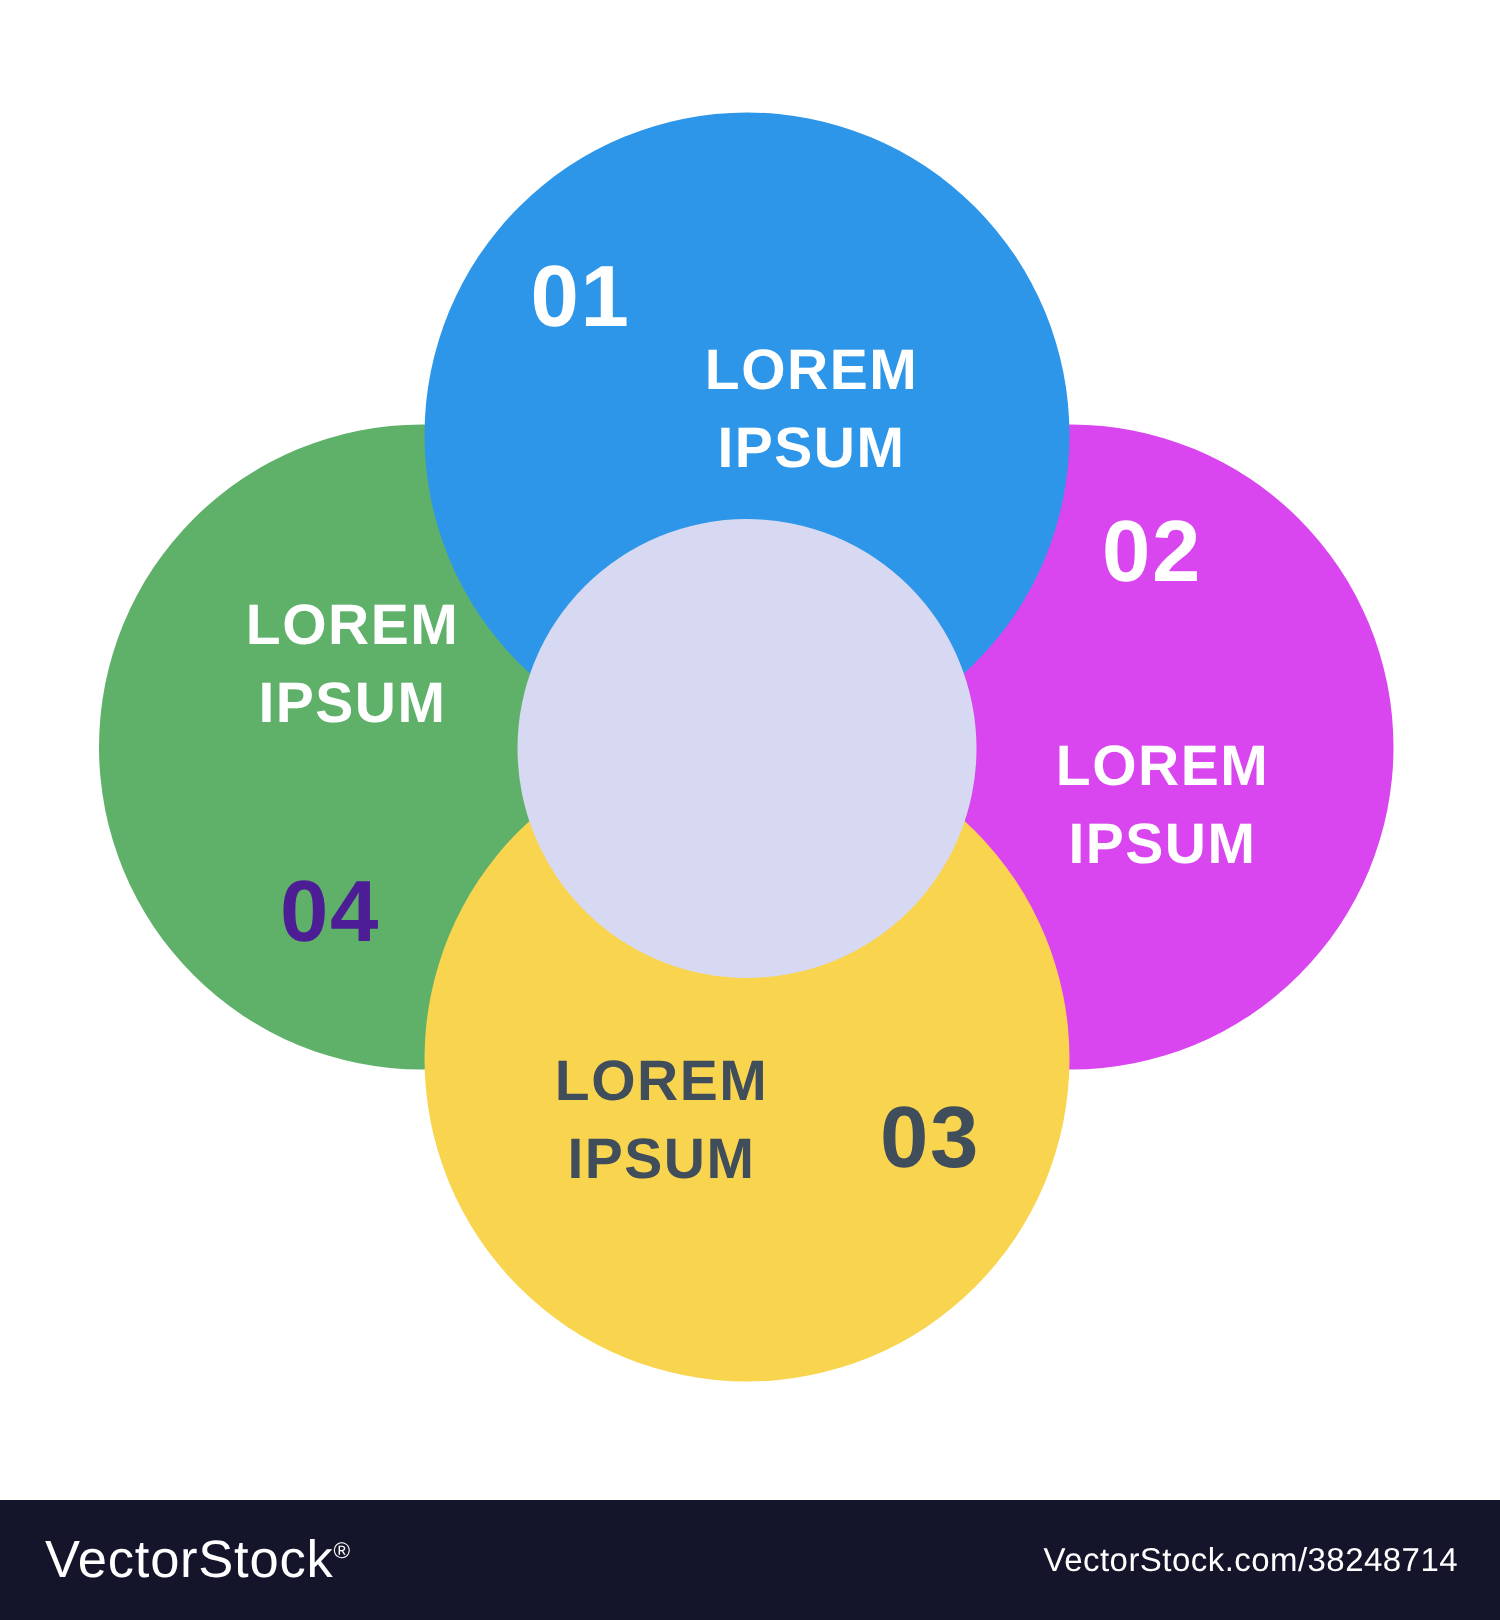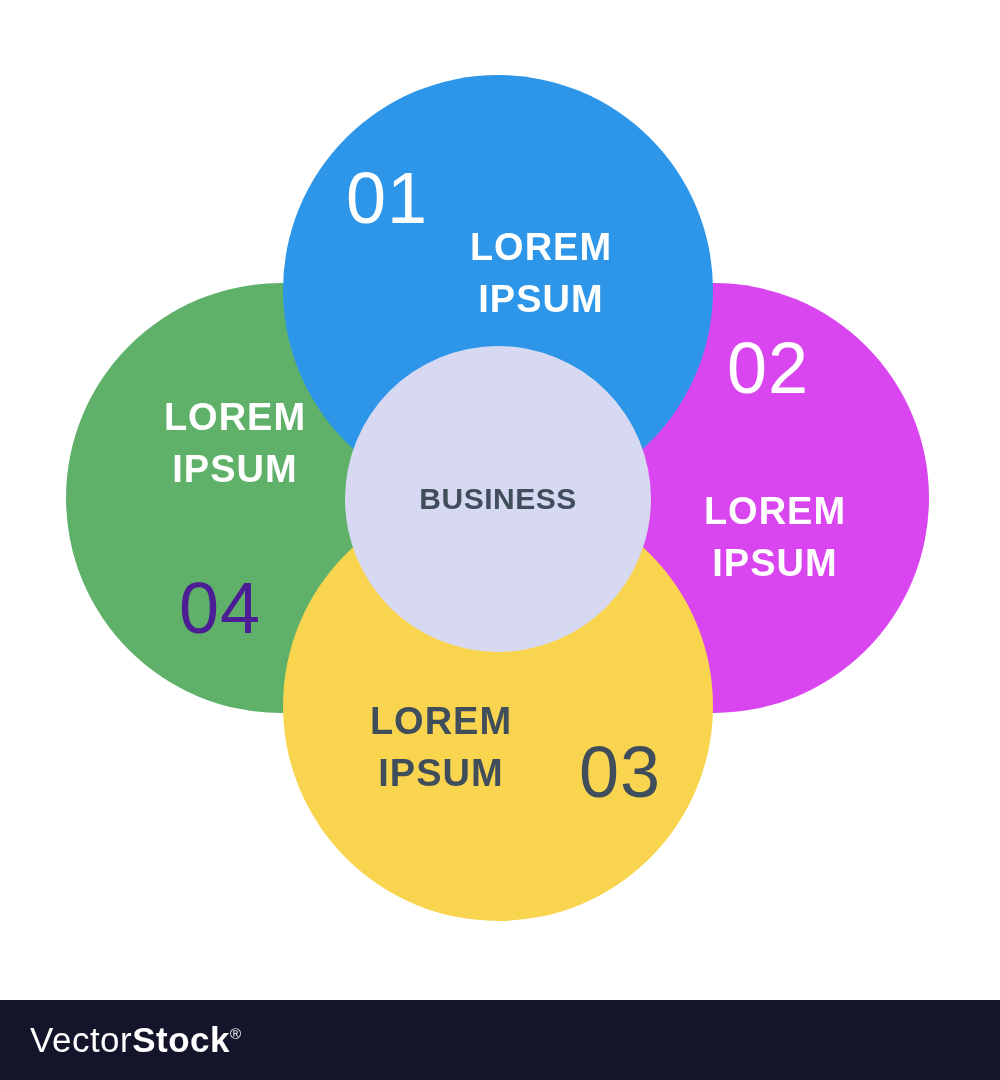--- a/index.html
+++ b/index.html
@@ -25,22 +25,22 @@
   .circle-red    { left: 499px; top: 283px; width: 430px; height: 430px; z-index: 1; }
   .circle-green  { left:  66px; top: 283px; width: 430px; height: 430px; z-index: 1; }
   .circle-yellow { left: 283px; top: 491px; width: 430px; height: 430px; z-index: 2; }
   .circle-center {
     left: 345px; top: 346px; width: 306px; height: 306px; z-index: 3;
     display: flex; align-items: center; justify-content: center;
   }
   .step-number {
     position: absolute;
     transform: translate(-50%, -50%);
-    font-size: 72px;
-    font-weight: 400;
+    font-size: 58px;
+    font-weight: 700;
     letter-spacing: 1px;
     line-height: 1;
     white-space: nowrap;
     text-align: right;
   }
   .step-label {
     position: absolute;
     transform: translate(-50%, -50%);
     font-size: 38px;
     font-weight: 700;
@@ -50,21 +50,21 @@
     white-space: nowrap;
   }
   
   .circle-blue   .step-number { left: 104px; top: 123px; }
   .circle-blue   .step-label  { left: 258px; top: 198px; }
   .circle-red    .step-number { left: 269px; top:  85px; }
   .circle-red    .step-label  { left: 276px; top: 254px; }
   .circle-green  .step-label  { left: 169px; top: 160px; }
   .circle-green  .step-number { left: 154px; top: 325px; }
   .circle-yellow .step-label  { left: 158px; top: 256px; }
-  .circle-yellow .step-number { left: 337px; top: 281px; }
+  .circle-yellow .step-number { left: 337px; top: 268px; }
   .center-title {
     font-size: 30px;
     font-weight: 700;
     letter-spacing: 0.5px;
     line-height: 38px;
     text-align: center;
   }
   .watermark-bar {
     position: absolute;
     left: 0; bottom: 0;
@@ -75,21 +75,21 @@
     padding: 0 28px 0 30px;
     z-index: 5;
   }
   .wm-logo {
     color: #ffffff;
     font-size: 35px;
     font-weight: 400;
     letter-spacing: 0.5px;
     white-space: nowrap;
   }
-  .wm-logo .bold { font-weight: 700; }
+  .wm-logo .bold { font-weight: 400; }
   .wm-logo .reg {
     font-size: 15px;
     vertical-align: super;
     font-weight: 400;
   }
   .wm-url {
     color: #ffffff;
     font-size: 22px;
     font-weight: 400;
     letter-spacing: 0.3px;
@@ -129,24 +129,25 @@
     <div class="circle circle-yellow" style="background: rgb(249, 212, 79);">
       <div class="step-label" style="color: rgb(64, 78, 92);">
         <span>LOREM</span><br>
         <span>IPSUM</span>
       </div>
       <div class="step-number" style="color: rgb(64, 78, 92);">03</div>
     </div>
 
     <div class="circle circle-center" style="background: rgb(215, 217, 242);">
       <div class="center-title" style="color: rgb(64, 78, 92);">
-        <span>BUSINESS</span><br>
+        <br>
       </div>
     </div>
 
   </div>
 
   <div class="watermark-bar" style="background: rgb(20, 20, 43);">
     <div class="wm-logo">
       <span>Vector</span><span class="bold">Stock</span><span class="reg">®</span>
     </div>
+    <div class="wm-url">VectorStock.com/38248714</div>
   </div>
 </div>
 
 </body></html>

